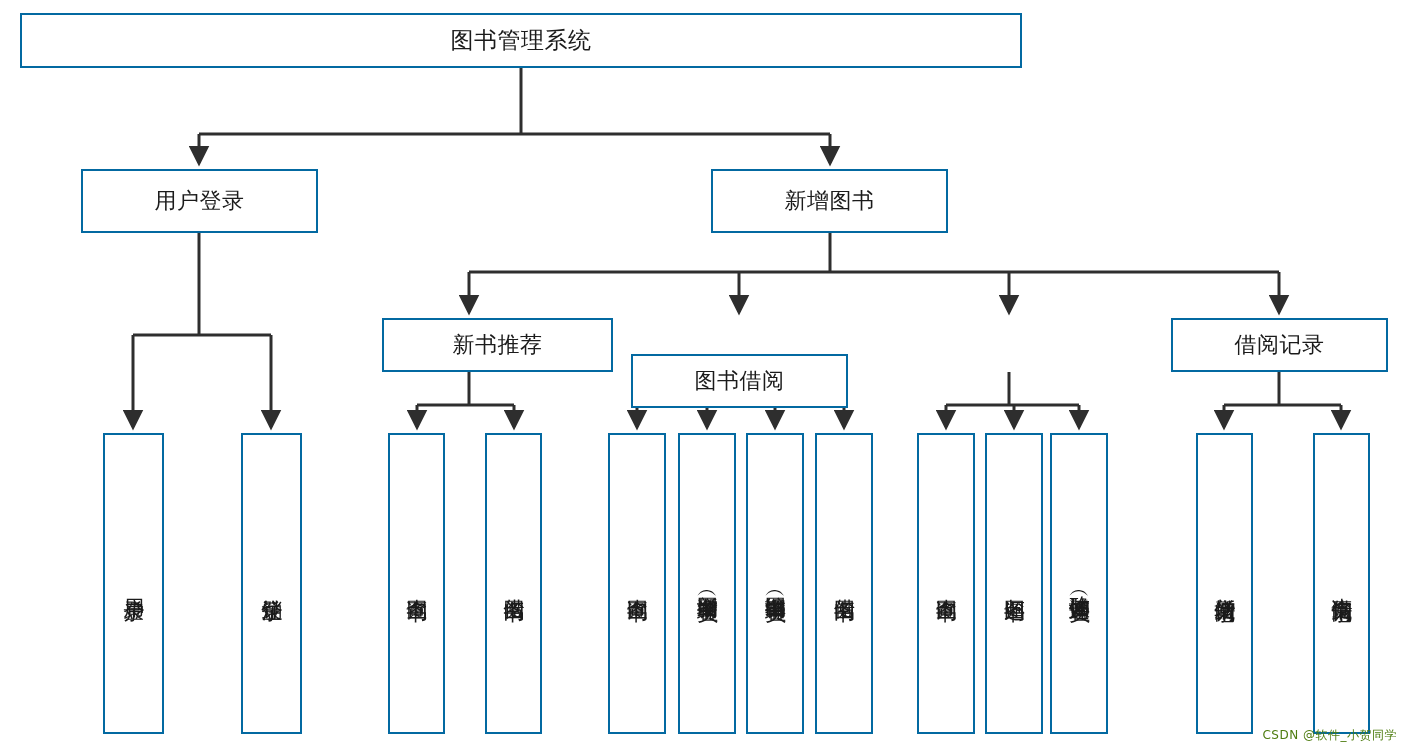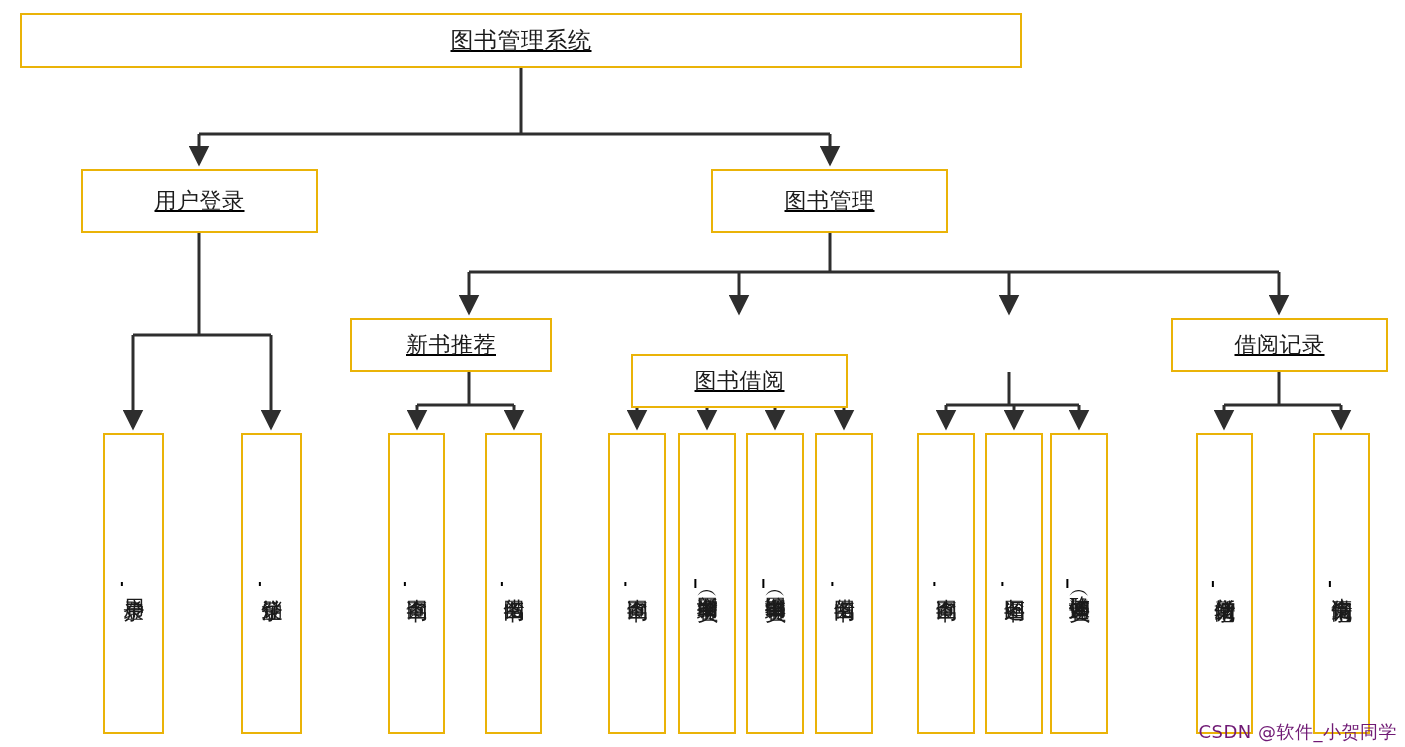--- a/index.html
+++ b/index.html
@@ -23,26 +23,25 @@
     left: 0;
     top: 0;
     width: 1405px;
     height: 747px;
     pointer-events: none;
   }
   .node {
     position: absolute;
     box-sizing: border-box;
     background: #ffffff;
-    border: 2px solid #eab308;
+    border: 2px solid #0369a1;
     display: flex;
     align-items: center;
     justify-content: center;
     z-index: 2;
-    text-decoration: underline;
   }
   .node .label {
     color: #1b1b1b;
     font-size: 22px;
     line-height: 1.25;
     letter-spacing: 0.5px;
     white-space: nowrap;
     text-align: center;
   }
   .node.vertical .label {
@@ -57,22 +56,22 @@
     justify-content: center;
     padding: 4px 0;
   }
   .node.root .label {
     font-size: 23px;
   }
   #watermark {
     position: absolute;
     right: 8px;
     bottom: 3px;
-    font-size: 18px;
-    color: #701a75;
+    font-size: 12px;
+    color: #4d7c0f;
     white-space: nowrap;
     z-index: 5;
     letter-spacing: 0.5px;
   }
 </style>
 </head>
 <body>
 
 <div id="diagram">
 
@@ -127,24 +126,24 @@
   </svg>
 
   <div class="node root" style="left:20px; top:13px; width:1002px; height:55px;">
     <span class="label">图书管理系统</span>
   </div>
 
   <div class="node" style="left:81px; top:169px; width:237px; height:64px;">
     <span class="label">用户登录</span>
   </div>
   <div class="node" style="left:711px; top:169px; width:237px; height:64px;">
-    <span class="label">图书管理</span>
+    <span class="label">新增图书</span>
   </div>
 
-  <div class="node" style="left:350px; top:318px; width:202px; height:54px;align-items:center;">
+  <div class="node" style="left:382px; top:318px; width:231px; height:54px;align-items:center;">
     <span class="label">新书推荐</span>
   </div>
   <div class="node" style="left:631px; top:318px; width:217px; height:54px;margin-top:36px;">
     <span class="label">图书借阅</span>
   </div>
   <div class="node" style="left:1171px; top:318px; width:217px; height:54px;">
     <span class="label">借阅记录</span>
   </div>
 
   <div class="node vertical" style="left:103px; top:433px; width:61px; height:301px;">

